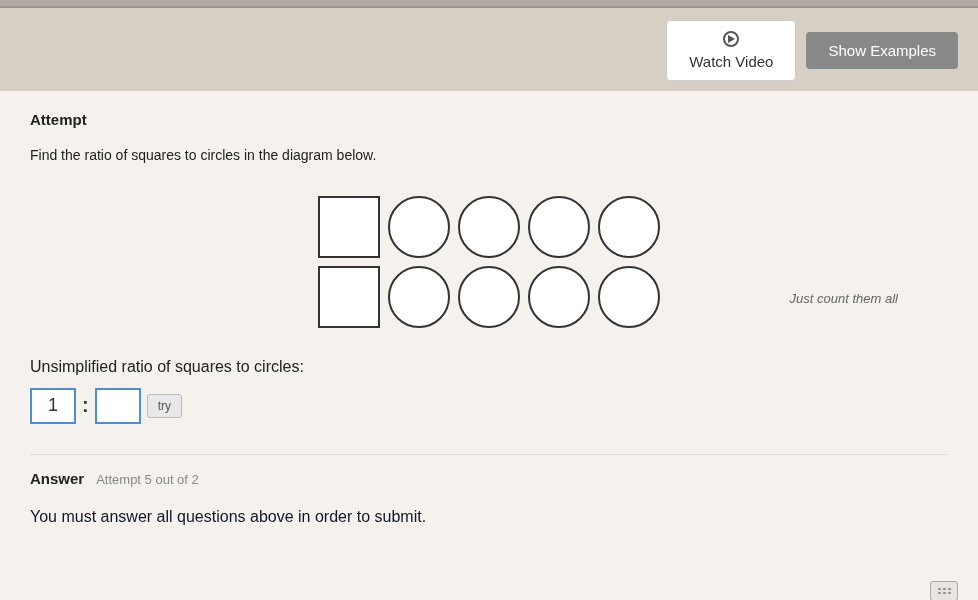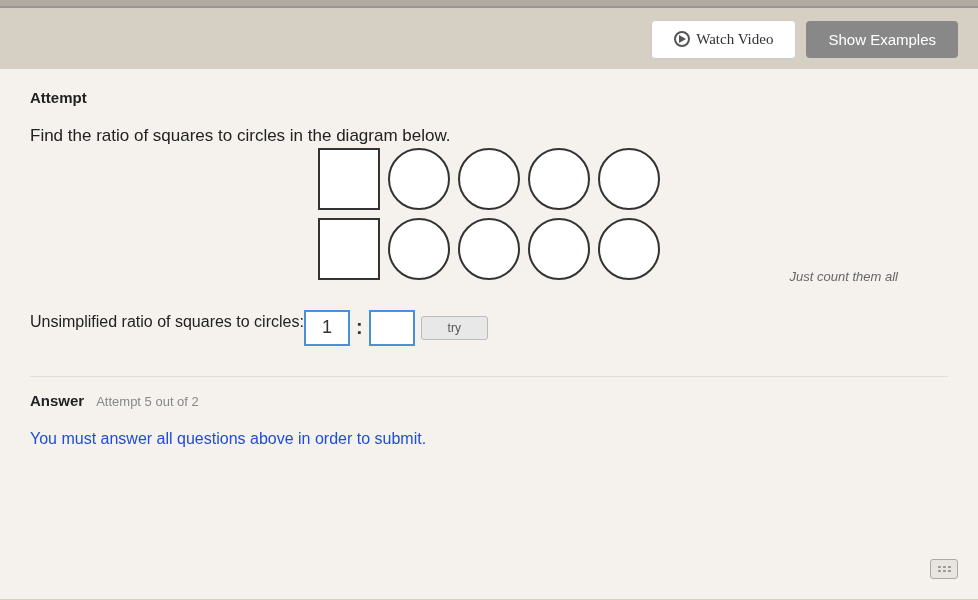--- a/index.html
+++ b/index.html
@@ -22,30 +22,32 @@
       display: flex;
       justify-content: flex-end;
       align-items: center;
       padding: 12px 20px 10px 20px;
       gap: 10px;
       background: #d6d0c4;
     }
 
     .watch-video-btn {
       display: flex;
+      align-items: center;
       gap: 6px;
       padding: 10px 22px;
       background: white;
       border: 1px solid #ccc;
       border-radius: 4px;
       font-size: 15px;
-      font-family: Liberation Serif, serif;
+      font-family: Liberation Sans, sans-serif;
       cursor: pointer;
       color: #333;
       font-weight: normal;
+      flex-direction: column;
     }
 
     .play-icon {
       width: 16px;
       height: 16px;
       border: 2px solid #555;
       border-radius: 50%;
       display: flex;
       align-items: center;
       justify-content: center;
@@ -84,22 +86,23 @@
     .question-label {
       font-family: Arial, sans-serif;
       font-weight: bold;
       font-size: 15px;
       color: #222;
       margin-bottom: 18px;
     }
 
     .question-text {
       font-family: Arial, sans-serif;
-      font-size: 17px;
+      font-size: 14px;
       color: #222;
+      margin-bottom: 30px;
       line-height: 1.4;
     }
 
     .diagram-container {
       display: flex;
       justify-content: center;
       margin-bottom: 30px;
     }
 
     .shapes-grid {
@@ -126,22 +129,21 @@
       width: 62px;
       height: 62px;
       border: 2.5px solid #333;
       border-radius: 50%;
       background: white;
       flex-shrink: 0;
     }
 
     .ratio-section {
       display: flex;
-      flex-direction: row;
-      align-items: center;
+      flex-direction: column;
       margin-bottom: 30px;
     }
 
     .ratio-label {
       font-family: Arial, sans-serif;
       font-size: 16px;
       color: #222;
       margin-bottom: 12px;
     }
 
@@ -176,21 +178,21 @@
       border: 2px solid #4a90d9;
       background: white;
       font-size: 18px;
       text-align: center;
       font-family: Arial, sans-serif;
       color: #333;
       outline: none;
     }
 
     .try-btn {
-      padding: 4px 26px;
+      padding: 4px 10px;
       background: #e8e8e8;
       border: 1px solid #bbb;
       border-radius: 3px;
       font-size: 12px;
       font-family: Arial, sans-serif;
       cursor: pointer;
       color: #555;
     }
 
     .hint-text {
@@ -222,21 +224,21 @@
       font-family: Arial, sans-serif;
       font-size: 13px;
       color: #888;
       display: inline;
       margin-left: 8px;
     }
 
     .submit-text {
       font-family: Arial, sans-serif;
       font-size: 16px;
-      color: #1d4ed8;
+      color: #0f172a;
       margin-top: 20px;
     }
 
     .keyboard-icon {
       position: absolute;
       right: 20px;
       bottom: 20px;
       width: 28px;
       height: 20px;
       border: 1.5px solid #aaa;

